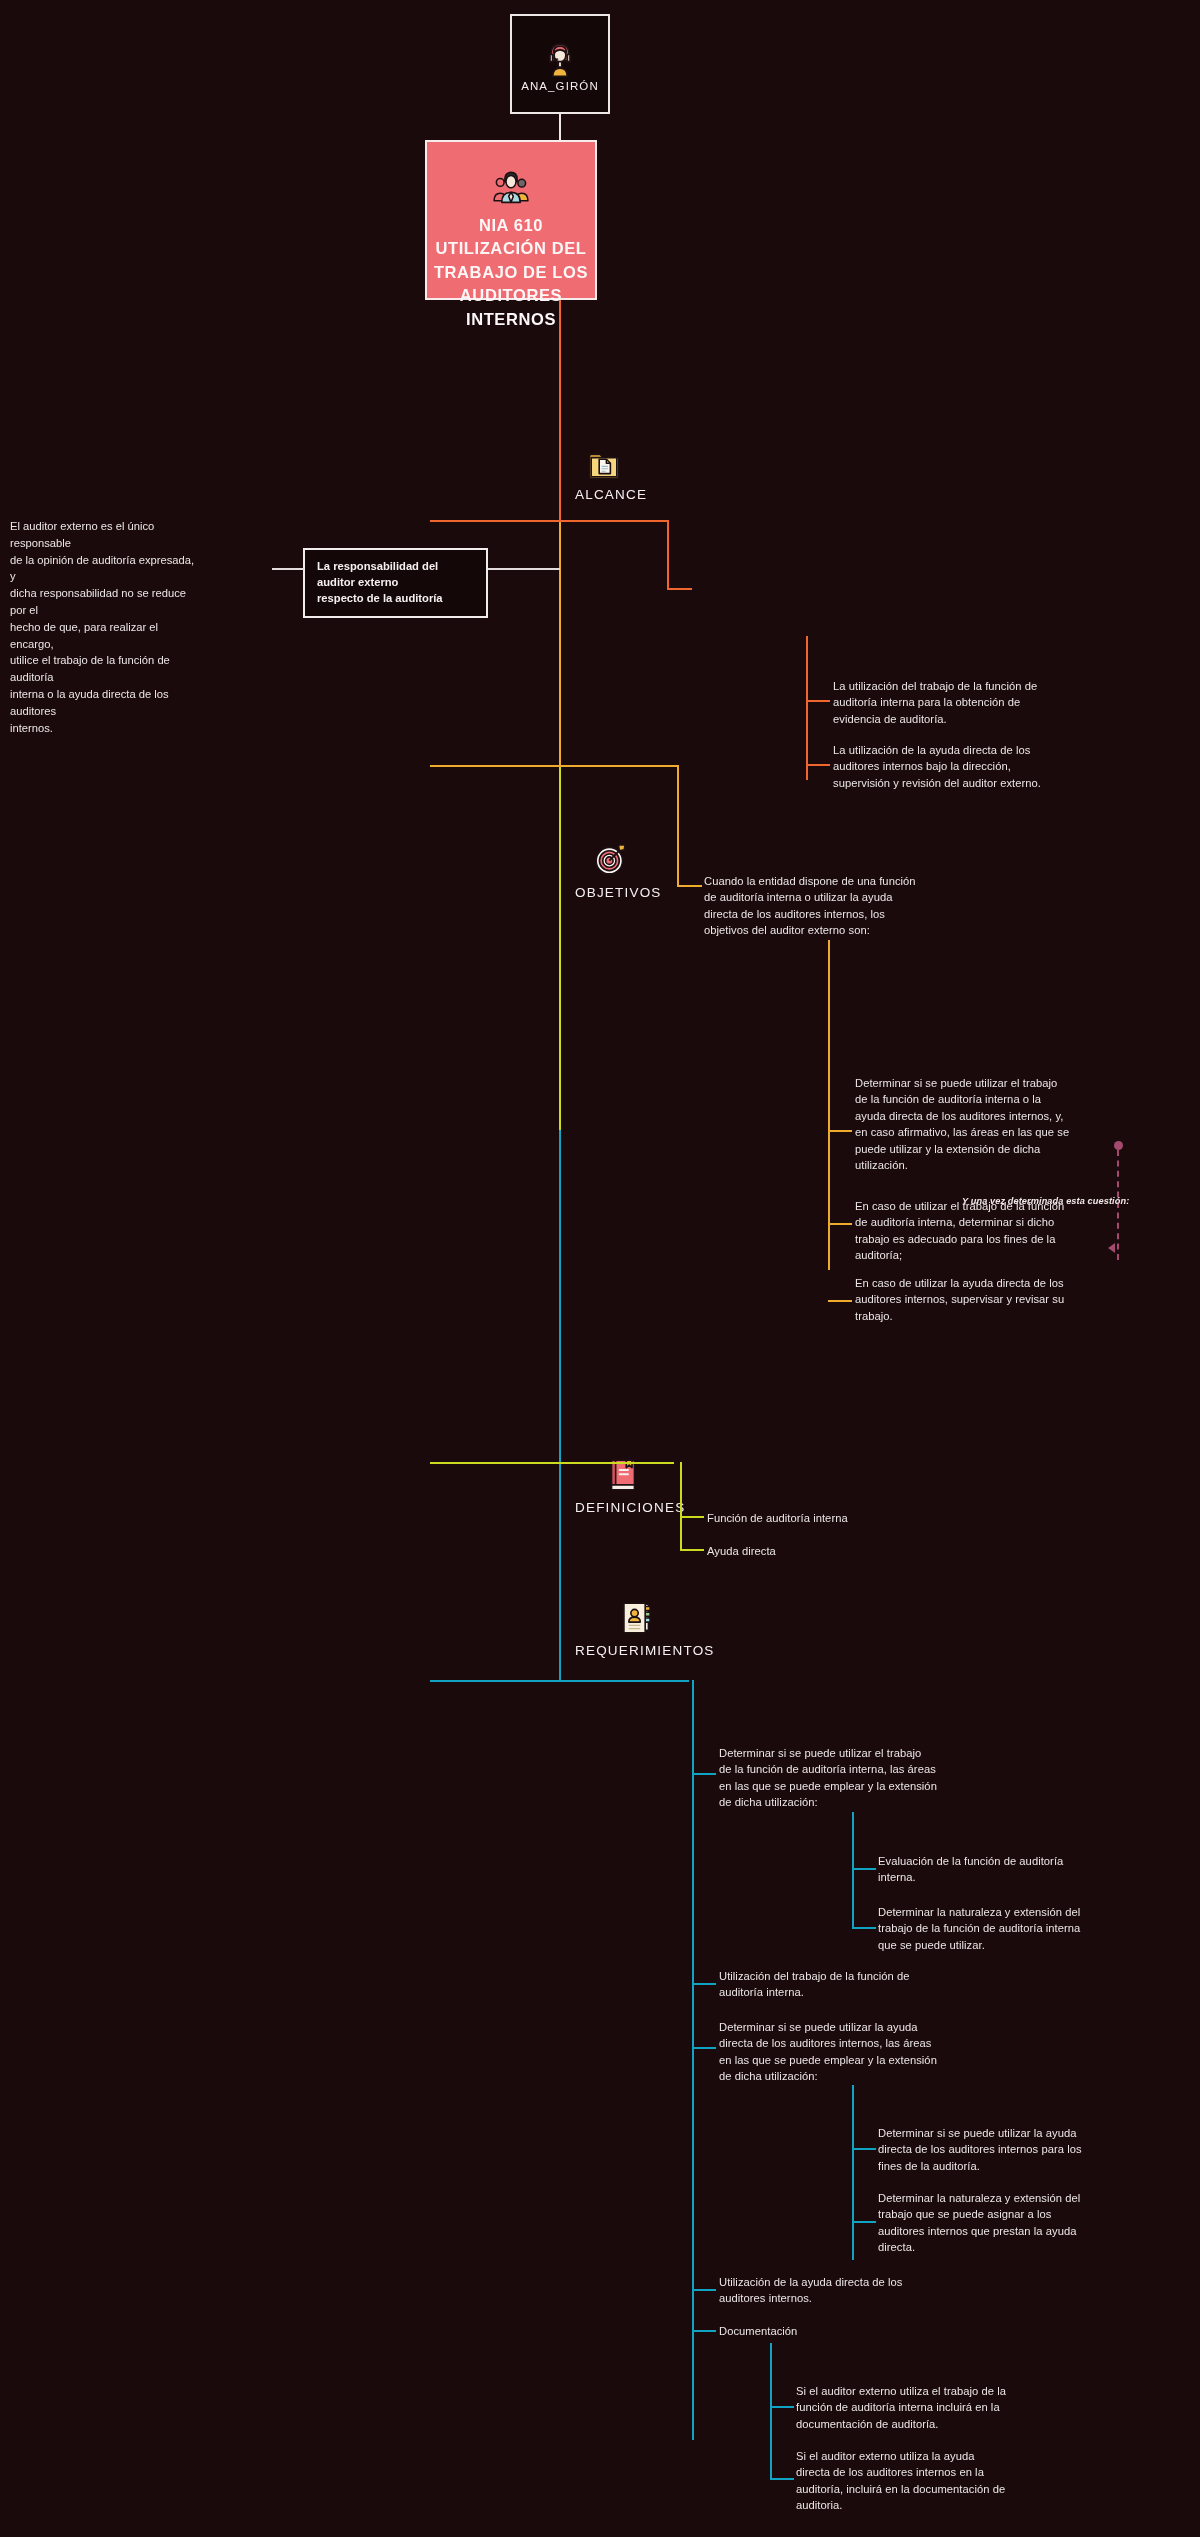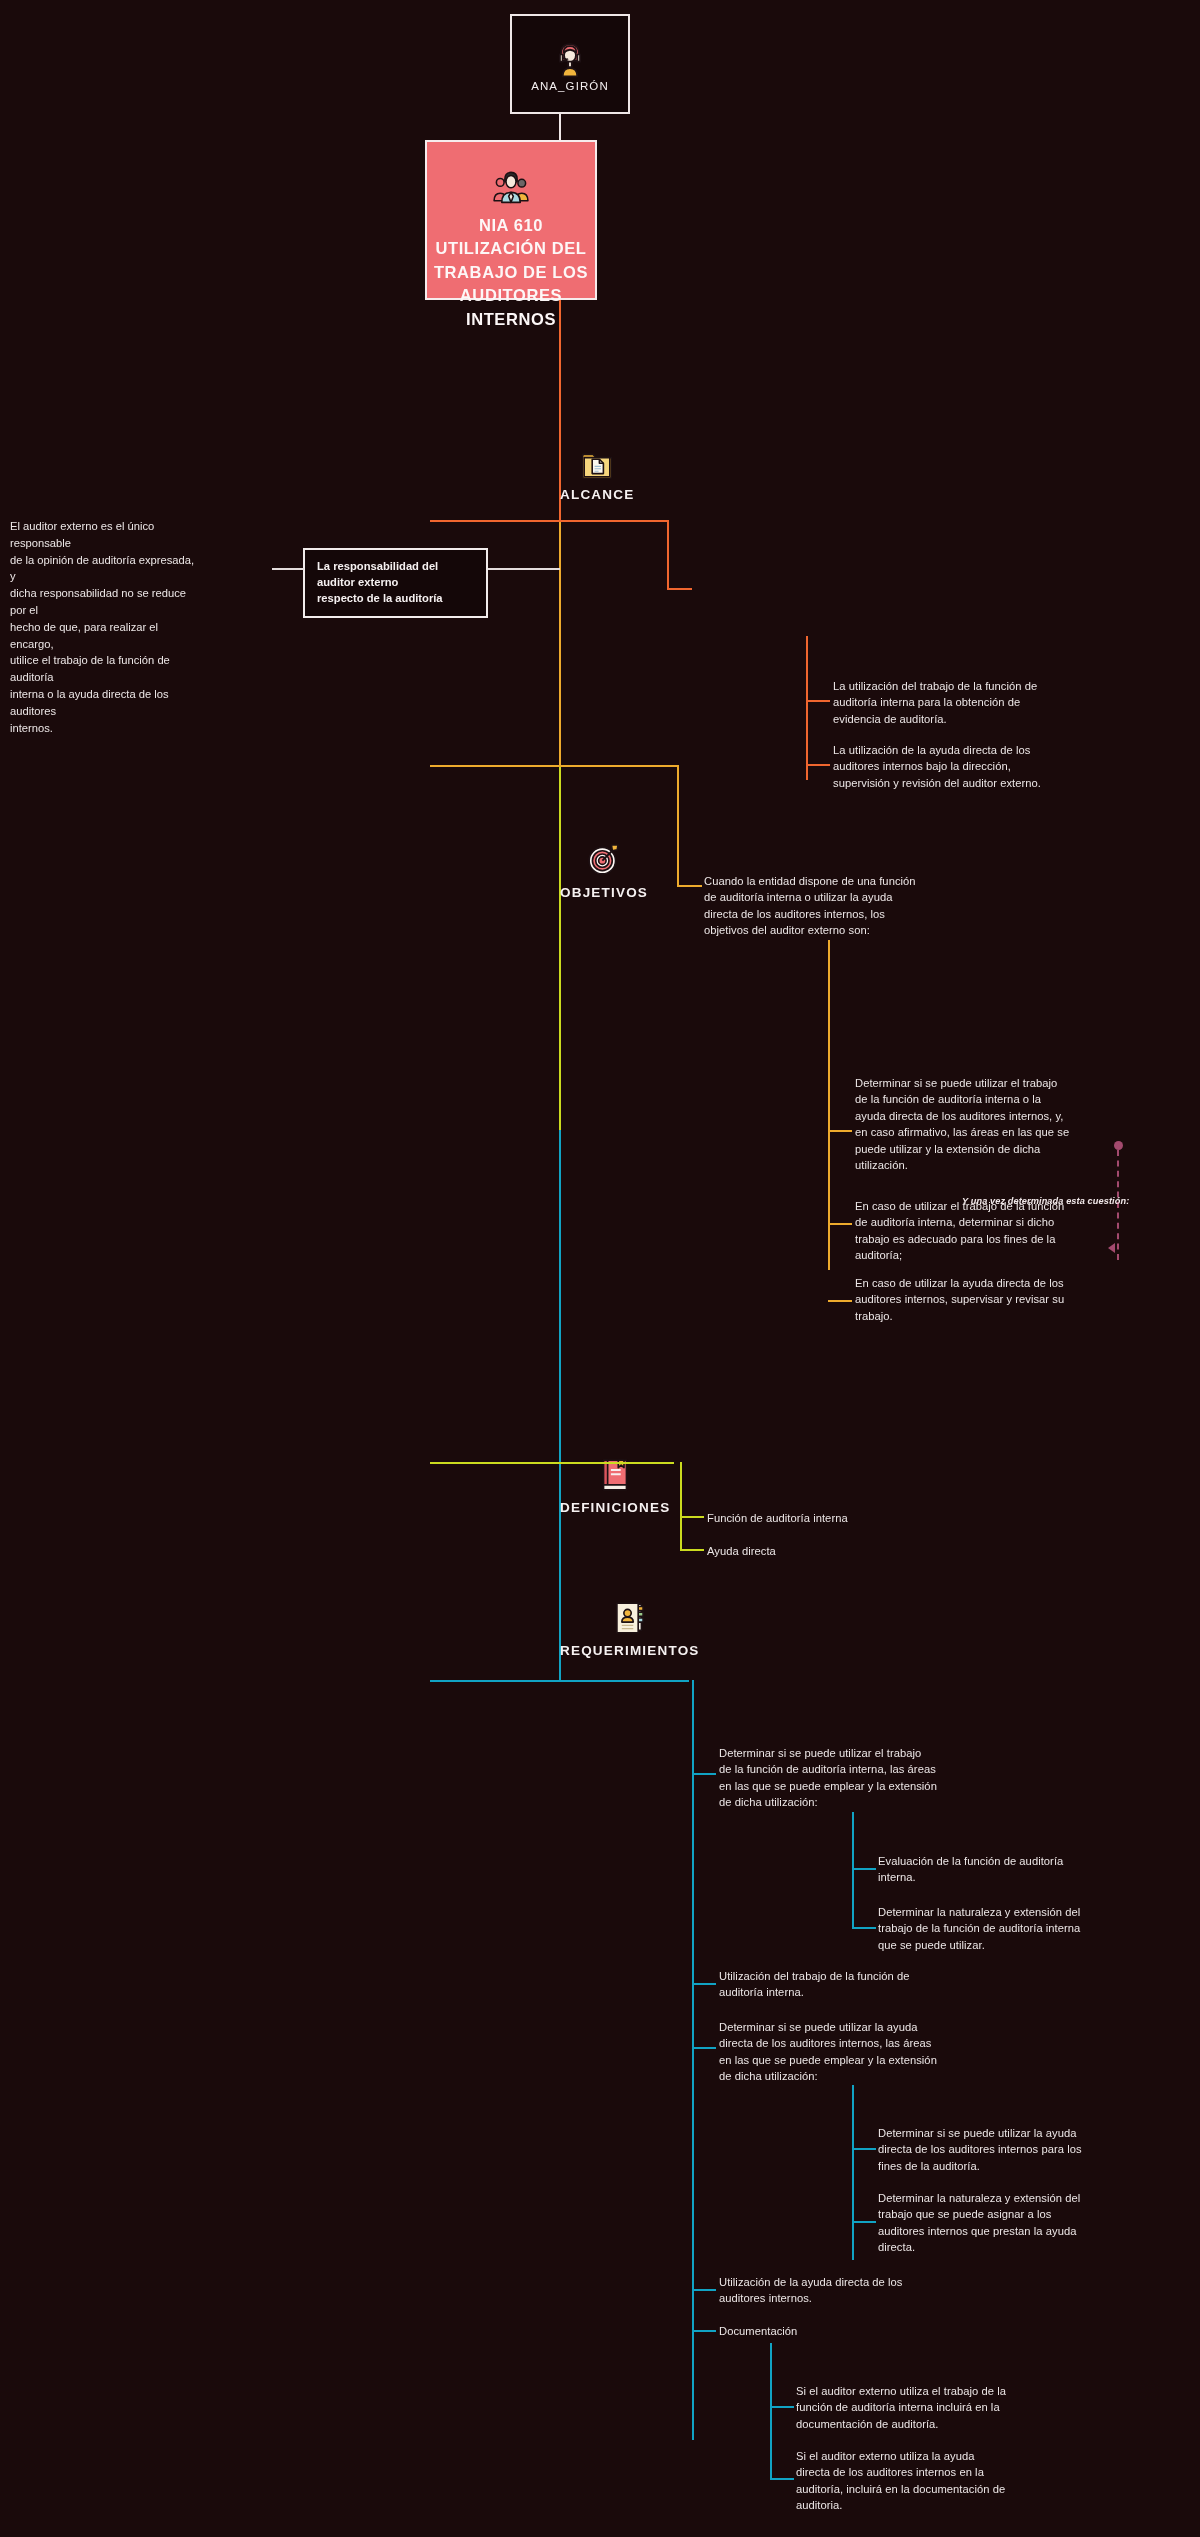--- a/index.html
+++ b/index.html
@@ -16,21 +16,21 @@
     position: relative;
     width: 1200px;
     height: 2537px;
     background: #1a0a0b;
   }
 
   
   .author-box {
     position: absolute;
     left: 510px; top: 14px;
-    width: 120px; height: 100px;
+    width: 100px; height: 100px;
     border: 2px solid #efe7e7;
     background: #140708;
     display: flex;
     flex-direction: column;
     align-items: center;
     justify-content: center;
     gap: 0;
   }
   .author-name {
     font-size: 11.5px;
@@ -59,25 +59,26 @@
     letter-spacing: 0.6px;
     color: #fdf7f7;
     text-align: center;
     white-space: pre-line;
   }
 
   
   .branch-head { position: absolute; display: flex; flex-direction: column; align-items: center; }
   .branch-head .label {
     font-size: 13.5px;
-    font-weight: 700;
+    font-weight: 400;
     letter-spacing: 1.2px;
     color: #f6f1f1;
     margin-top: 7px;
     white-space: nowrap;
+    padding-left: 15px;
   }
 
   
   .ln { position: absolute; }
   .vline { width: 2px; }
   .hline { height: 2px; }
 
   
   .node-text {
     position: absolute;

